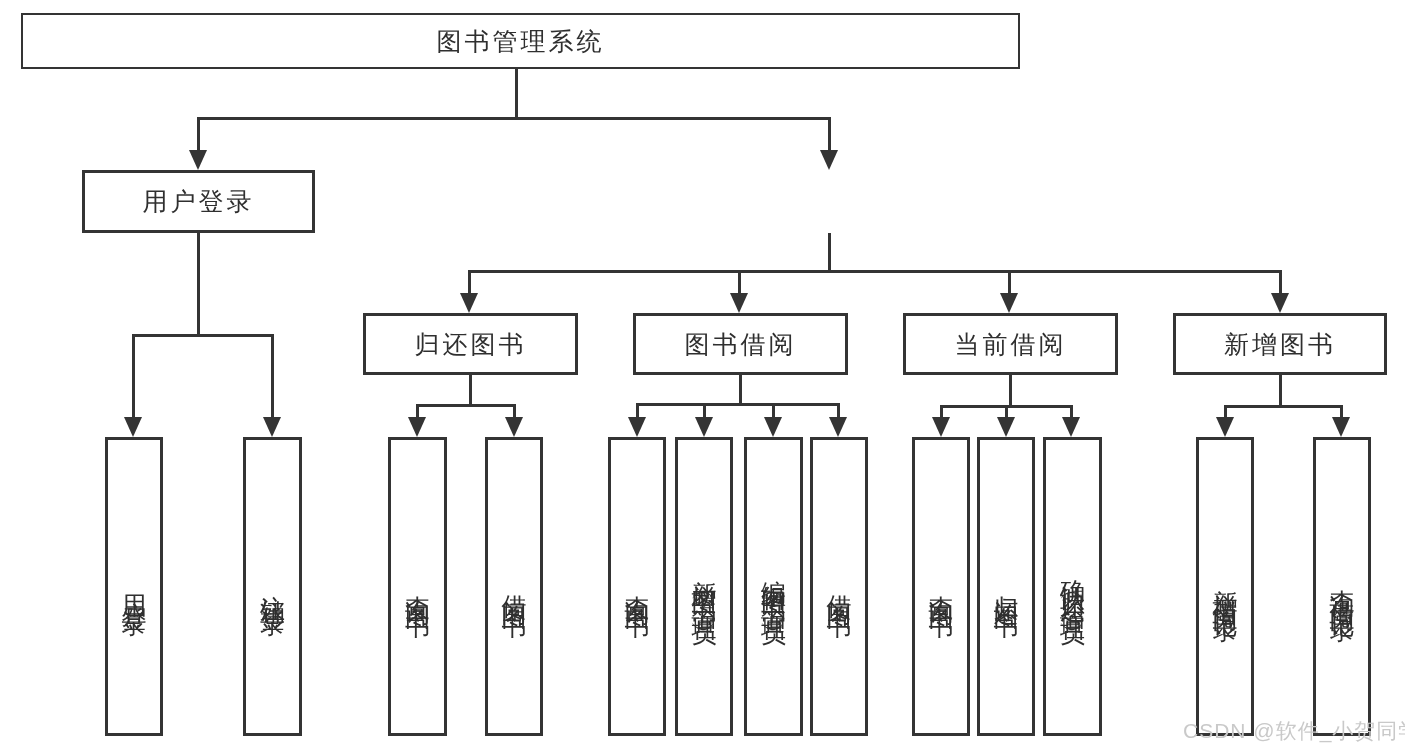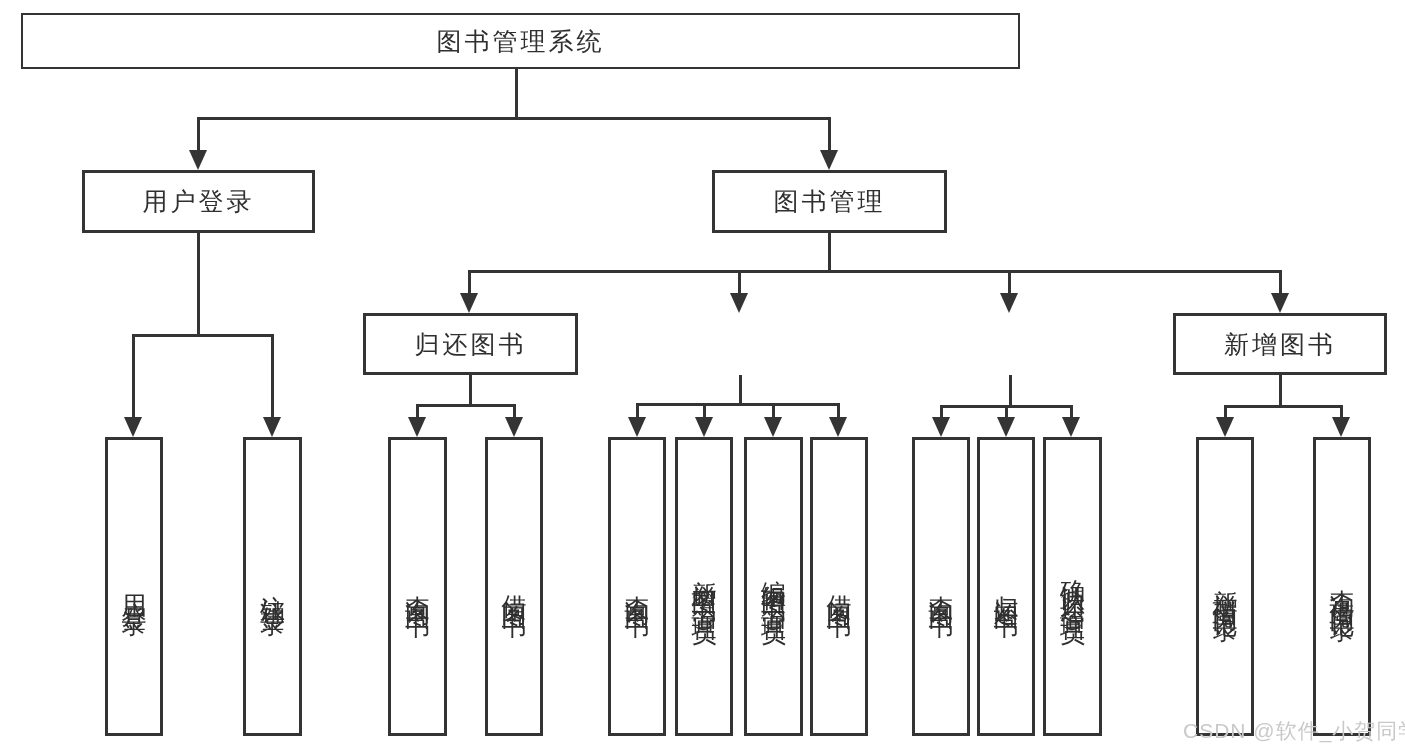--- a/index.html
+++ b/index.html
@@ -36,29 +36,32 @@
 <div id="canvas">
 
   <div class="box root" style="left:21px;top:13px;width:999px;height:56px;font-family:Liberation Serif, serif;">
     <span class="hlabel">图书管理系统</span>
   </div>
 
   <div class="box" style="left:82px;top:170px;width:233px;height:63px;">
     <span class="hlabel">用户登录</span>
   </div>
 
-  <div class="box" style="left:712px;top:170px;width:235px;height:63px;">
-    <span class="hlabel">图书管理</span>
-  </div>
 
   <div class="box" style="left:363px;top:313px;width:215px;height:62px;">
     <span class="hlabel">归还图书</span>
   </div>
 
+  <div class="box" style="left:633px;top:313px;width:215px;height:62px;">
+    <span class="hlabel">图书借阅</span>
+  </div>
 
+  <div class="box" style="left:903px;top:313px;width:215px;height:62px;">
+    <span class="hlabel">当前借阅</span>
+  </div>
 
   <div class="box" style="left:1173px;top:313px;width:214px;height:62px;">
     <span class="hlabel">新增图书</span>
   </div>
 
   <div class="box vbox" style="left:105px;top:437px;width:58px;height:299px;">
     <span class="vlabel">用户登录</span>
   </div>
 
   <div class="box vbox" style="left:243px;top:437px;width:59px;height:299px;">

